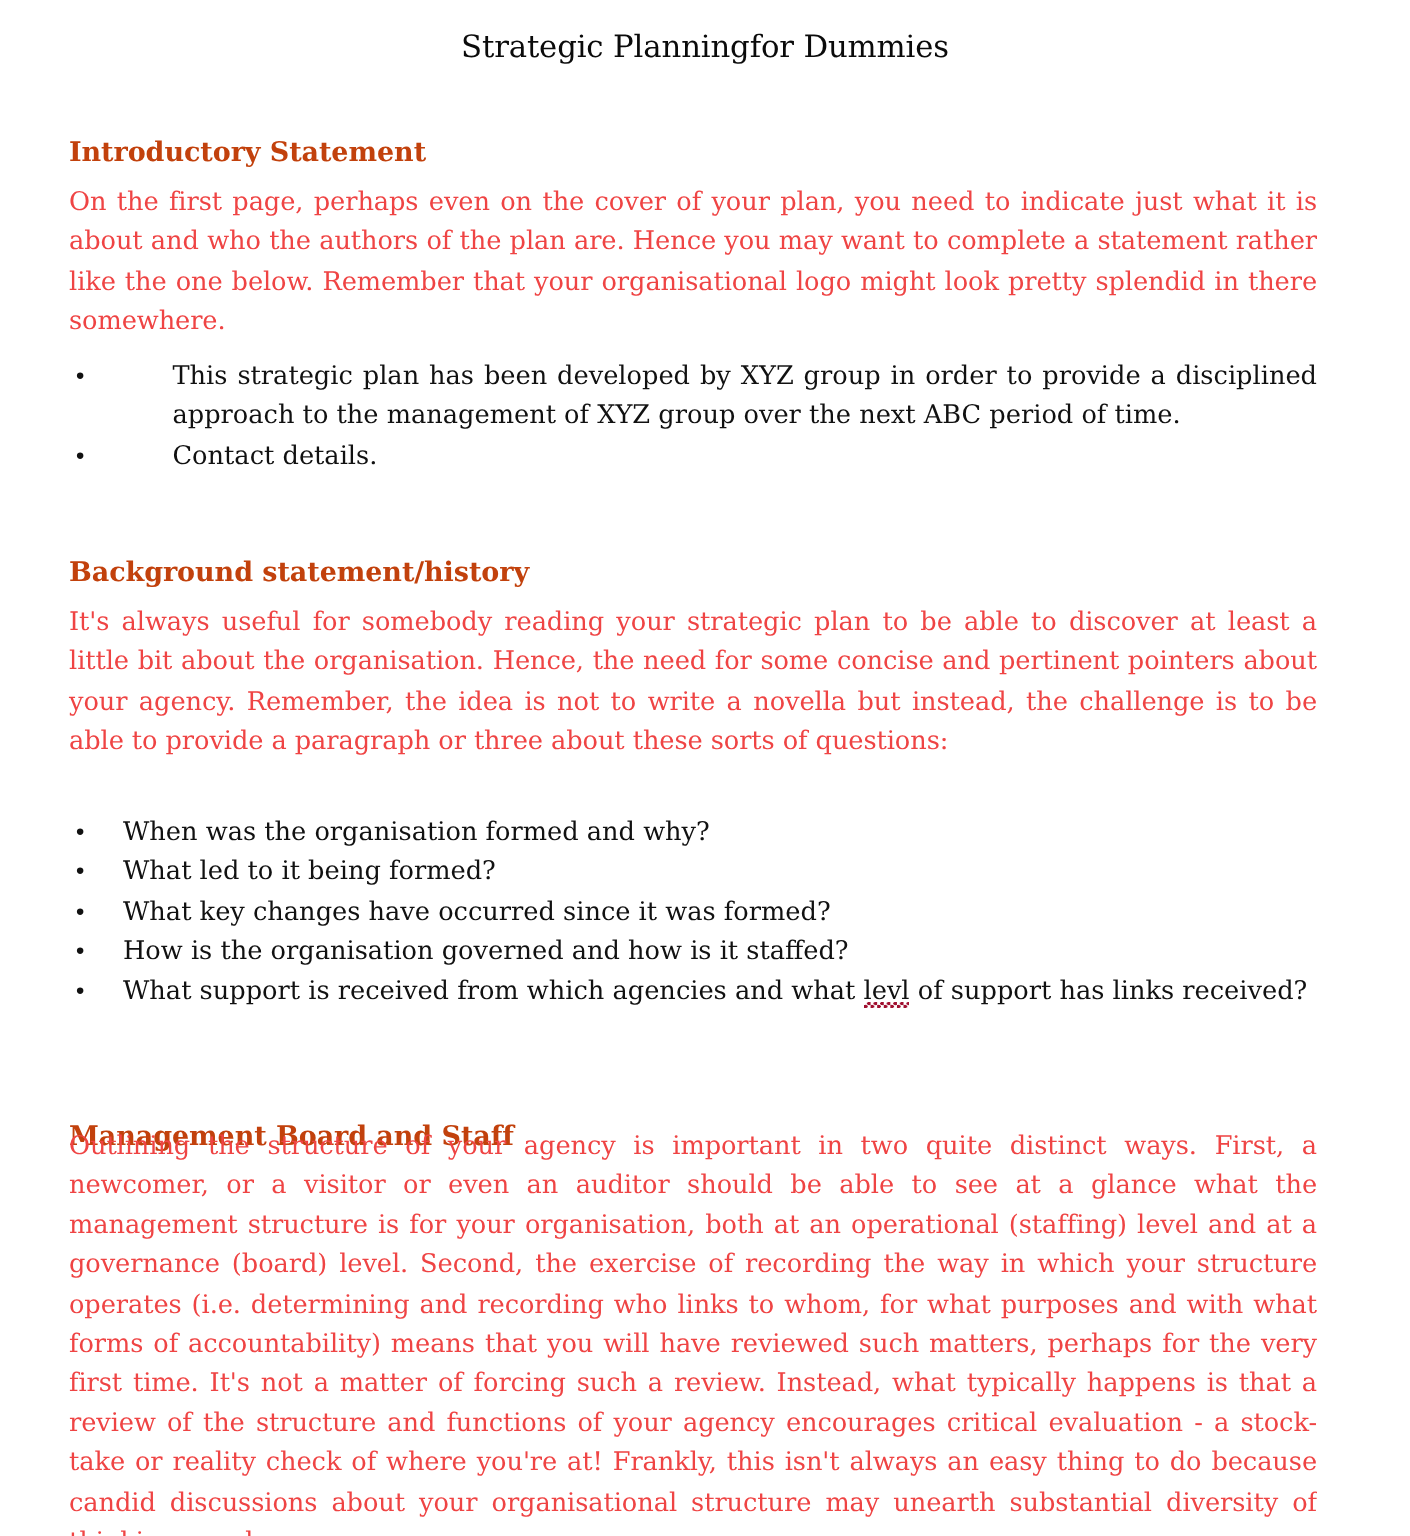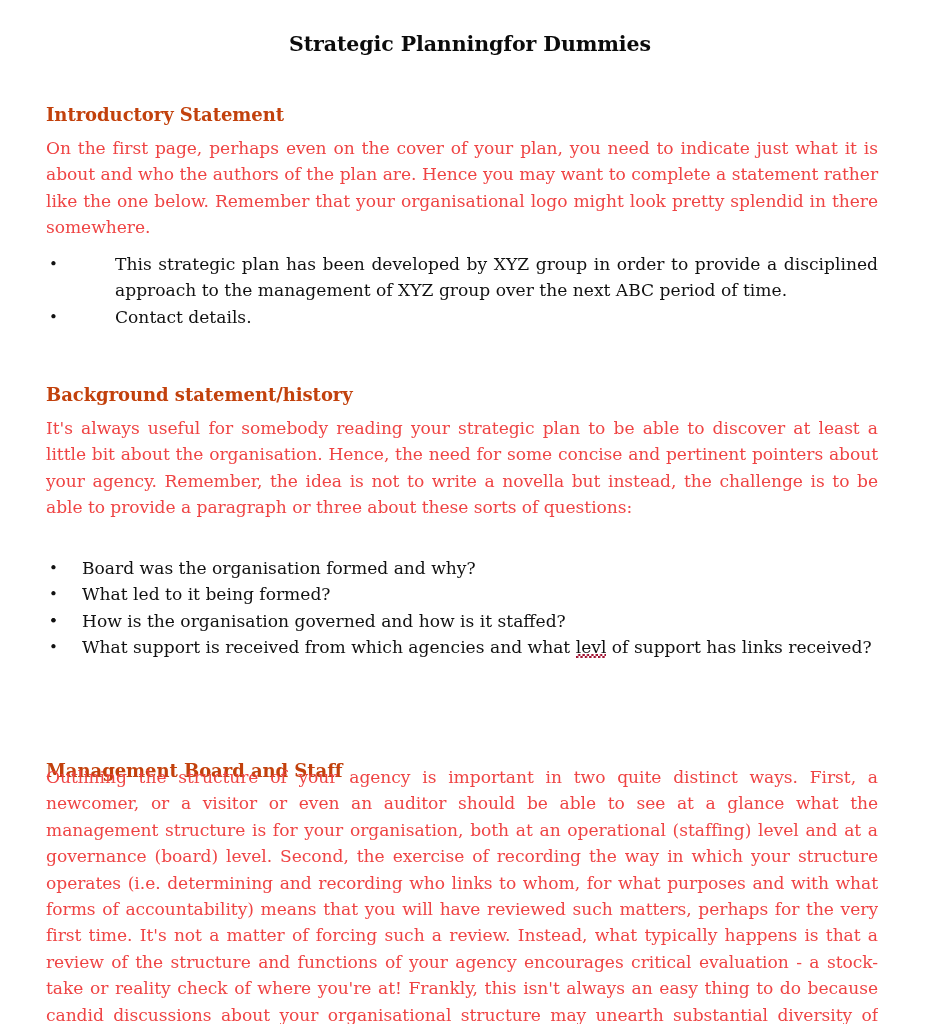--- a/index.html
+++ b/index.html
@@ -21,23 +21,23 @@
     width: 940px;
     height: 1024px;
     box-sizing: border-box;
     padding: 0;
     background: #ffffff;
   }
 
   .doc-title {
     text-align: center;
     font-size: 20.5px;
-    font-weight: bold;
+    font-weight: normal;
     letter-spacing: -0.1px;
-    margin: 32px 0 0 0;
+    margin: 19px 0 0 0;
     padding: 0;
     color: #0b0b0b;
   }
 
   .section-heading {
     font-size: 18px;
     font-weight: bold;
     color: #c2410c;
     margin: 0;
     padding: 0;
@@ -171,28 +171,29 @@
   </div>
 
   <div class="block" id="heading-background">
     <h2 class="section-heading">Background statement/history</h2>
   </div>
 
   <div class="block" id="list-background">
     <ul class="bullets">
       <li>
         <span class="bullet-glyph">•</span>
-        <span>Board was the organisation formed and why?</span>
+        <span>When was the organisation formed and why?</span>
       </li>
       <li>
         <span class="bullet-glyph">•</span>
         <span>What led to it being formed?</span>
       </li>
       <li>
         <span class="bullet-glyph">•</span>
+        <span>What key changes have occurred since it was formed?</span>
       </li>
       <li>
         <span class="bullet-glyph">•</span>
         <span>How is the organisation governed and how is it staffed?</span>
       </li>
       <li class="wide-item">
         <span class="bullet-glyph">•</span><span>What support is received from which agencies and what </span><span class="misspelled">levl</span><span> of support has links received?</span>
       </li>
     </ul>
   </div>

